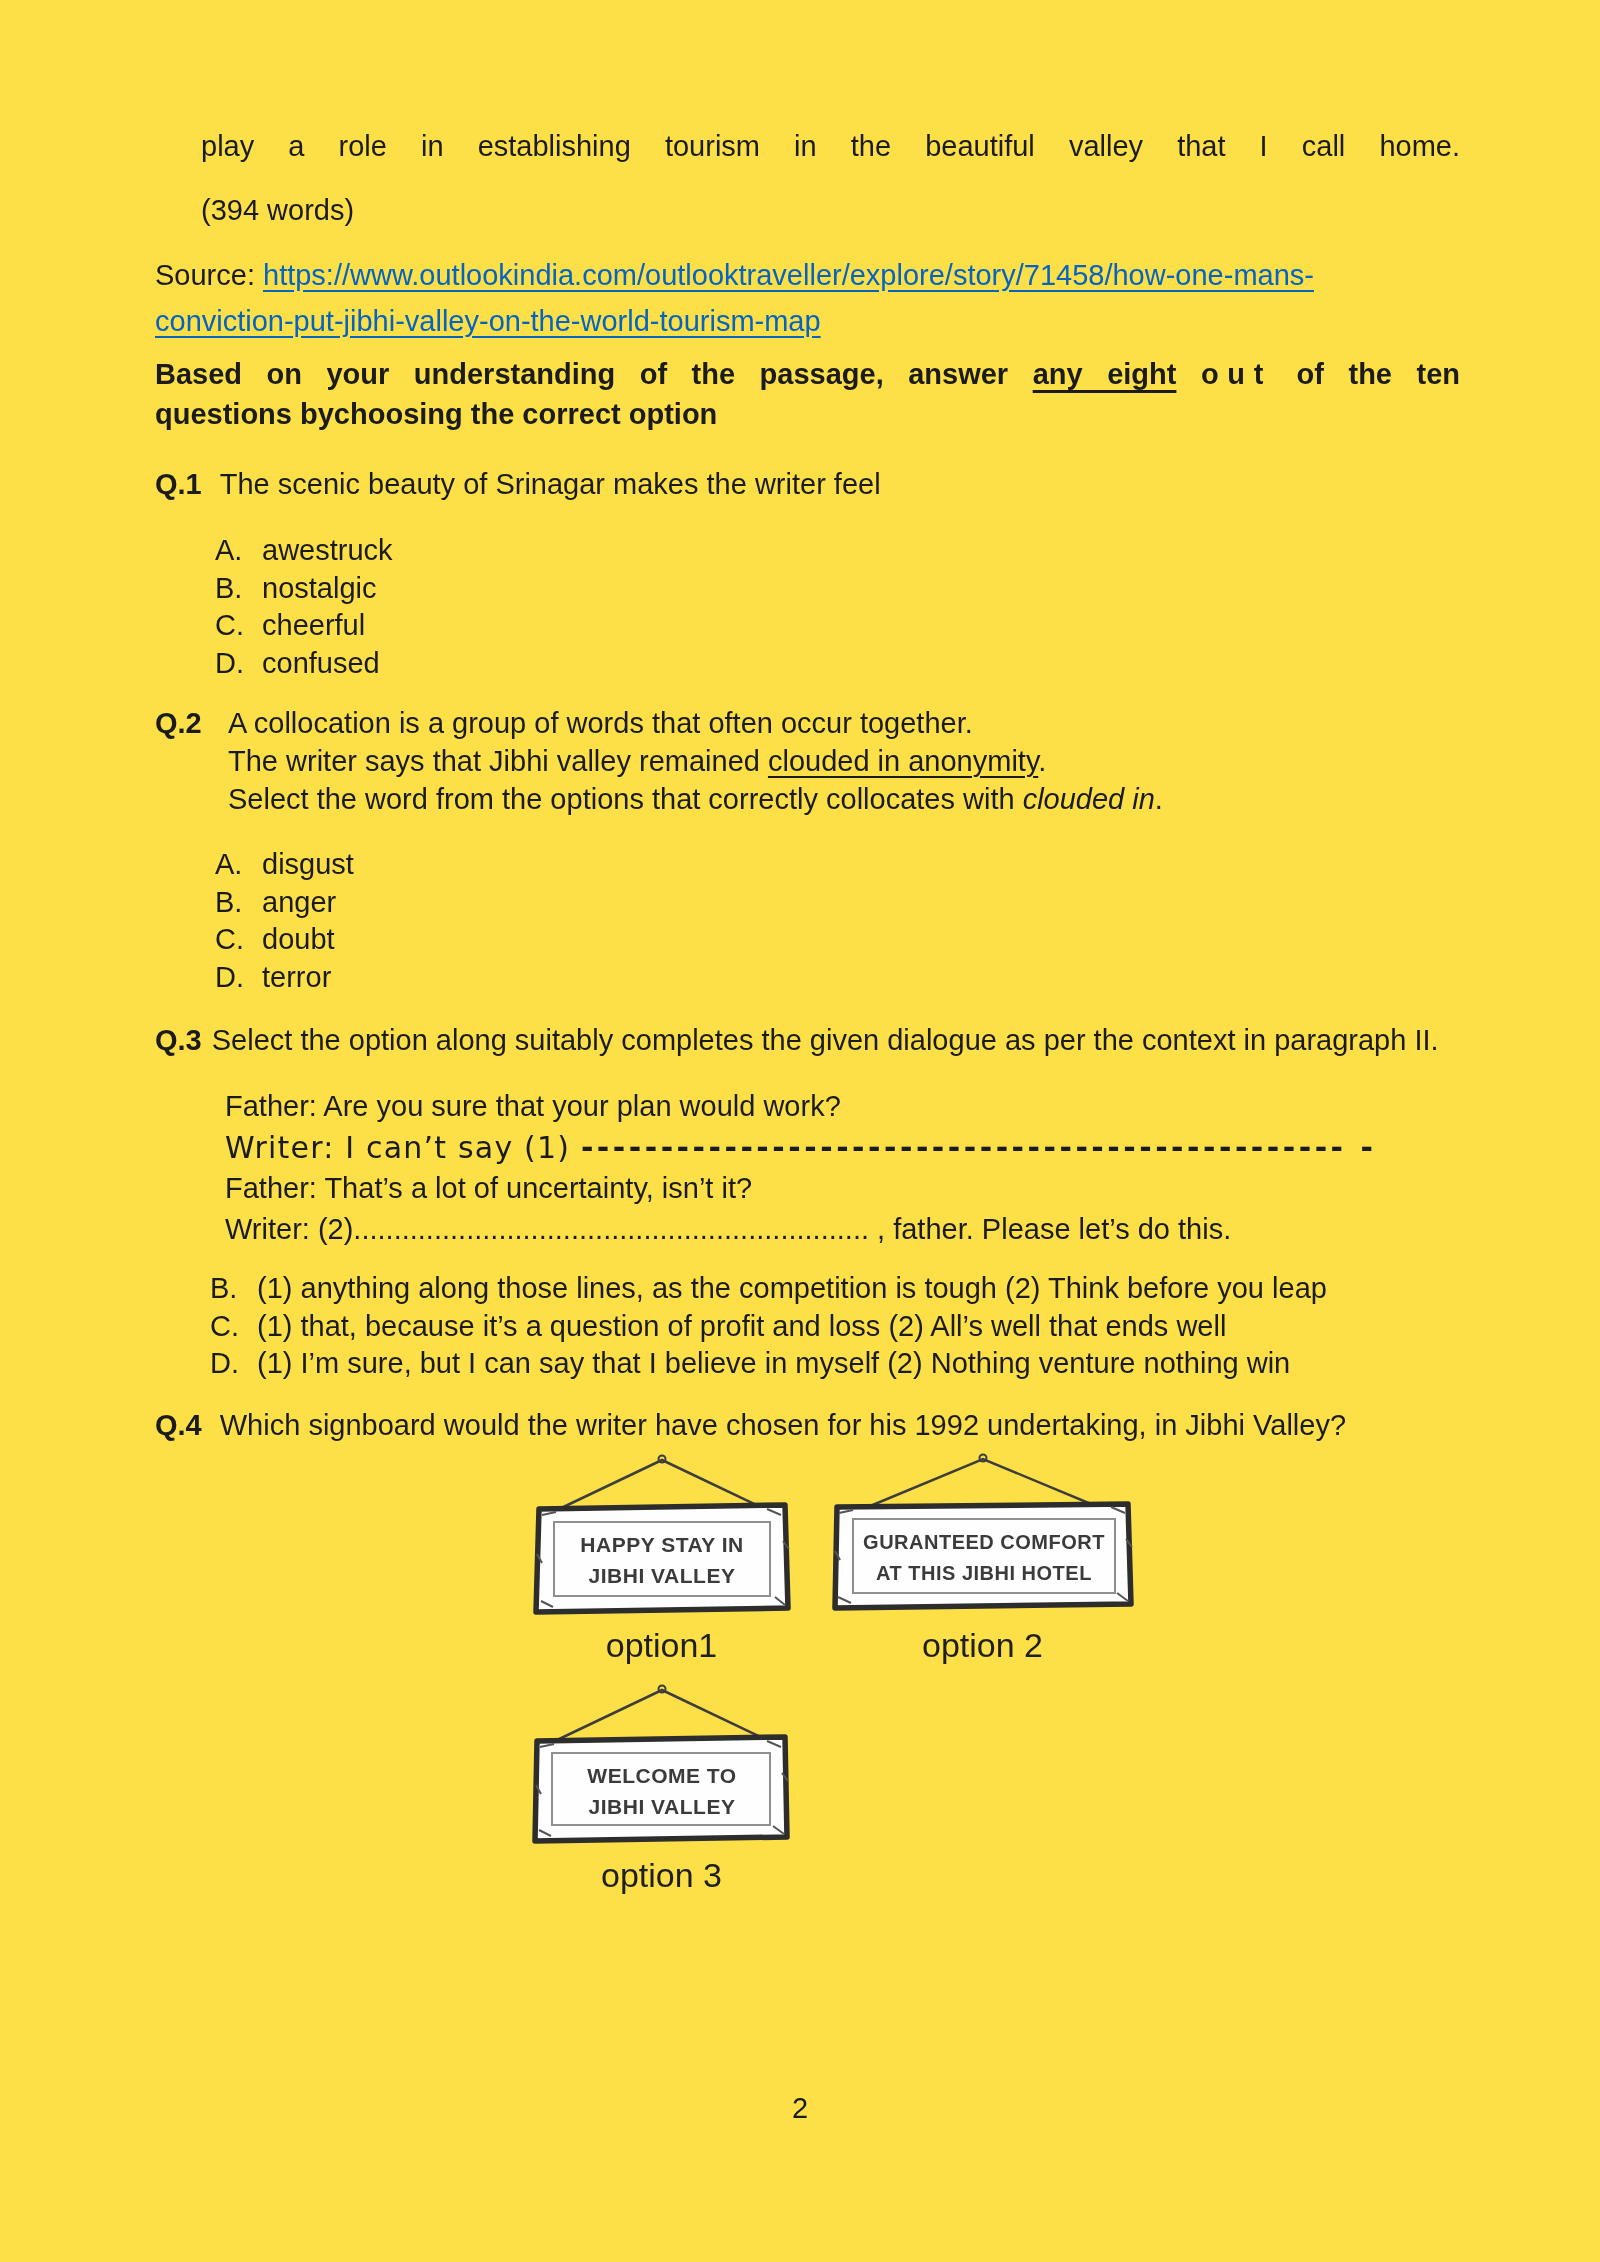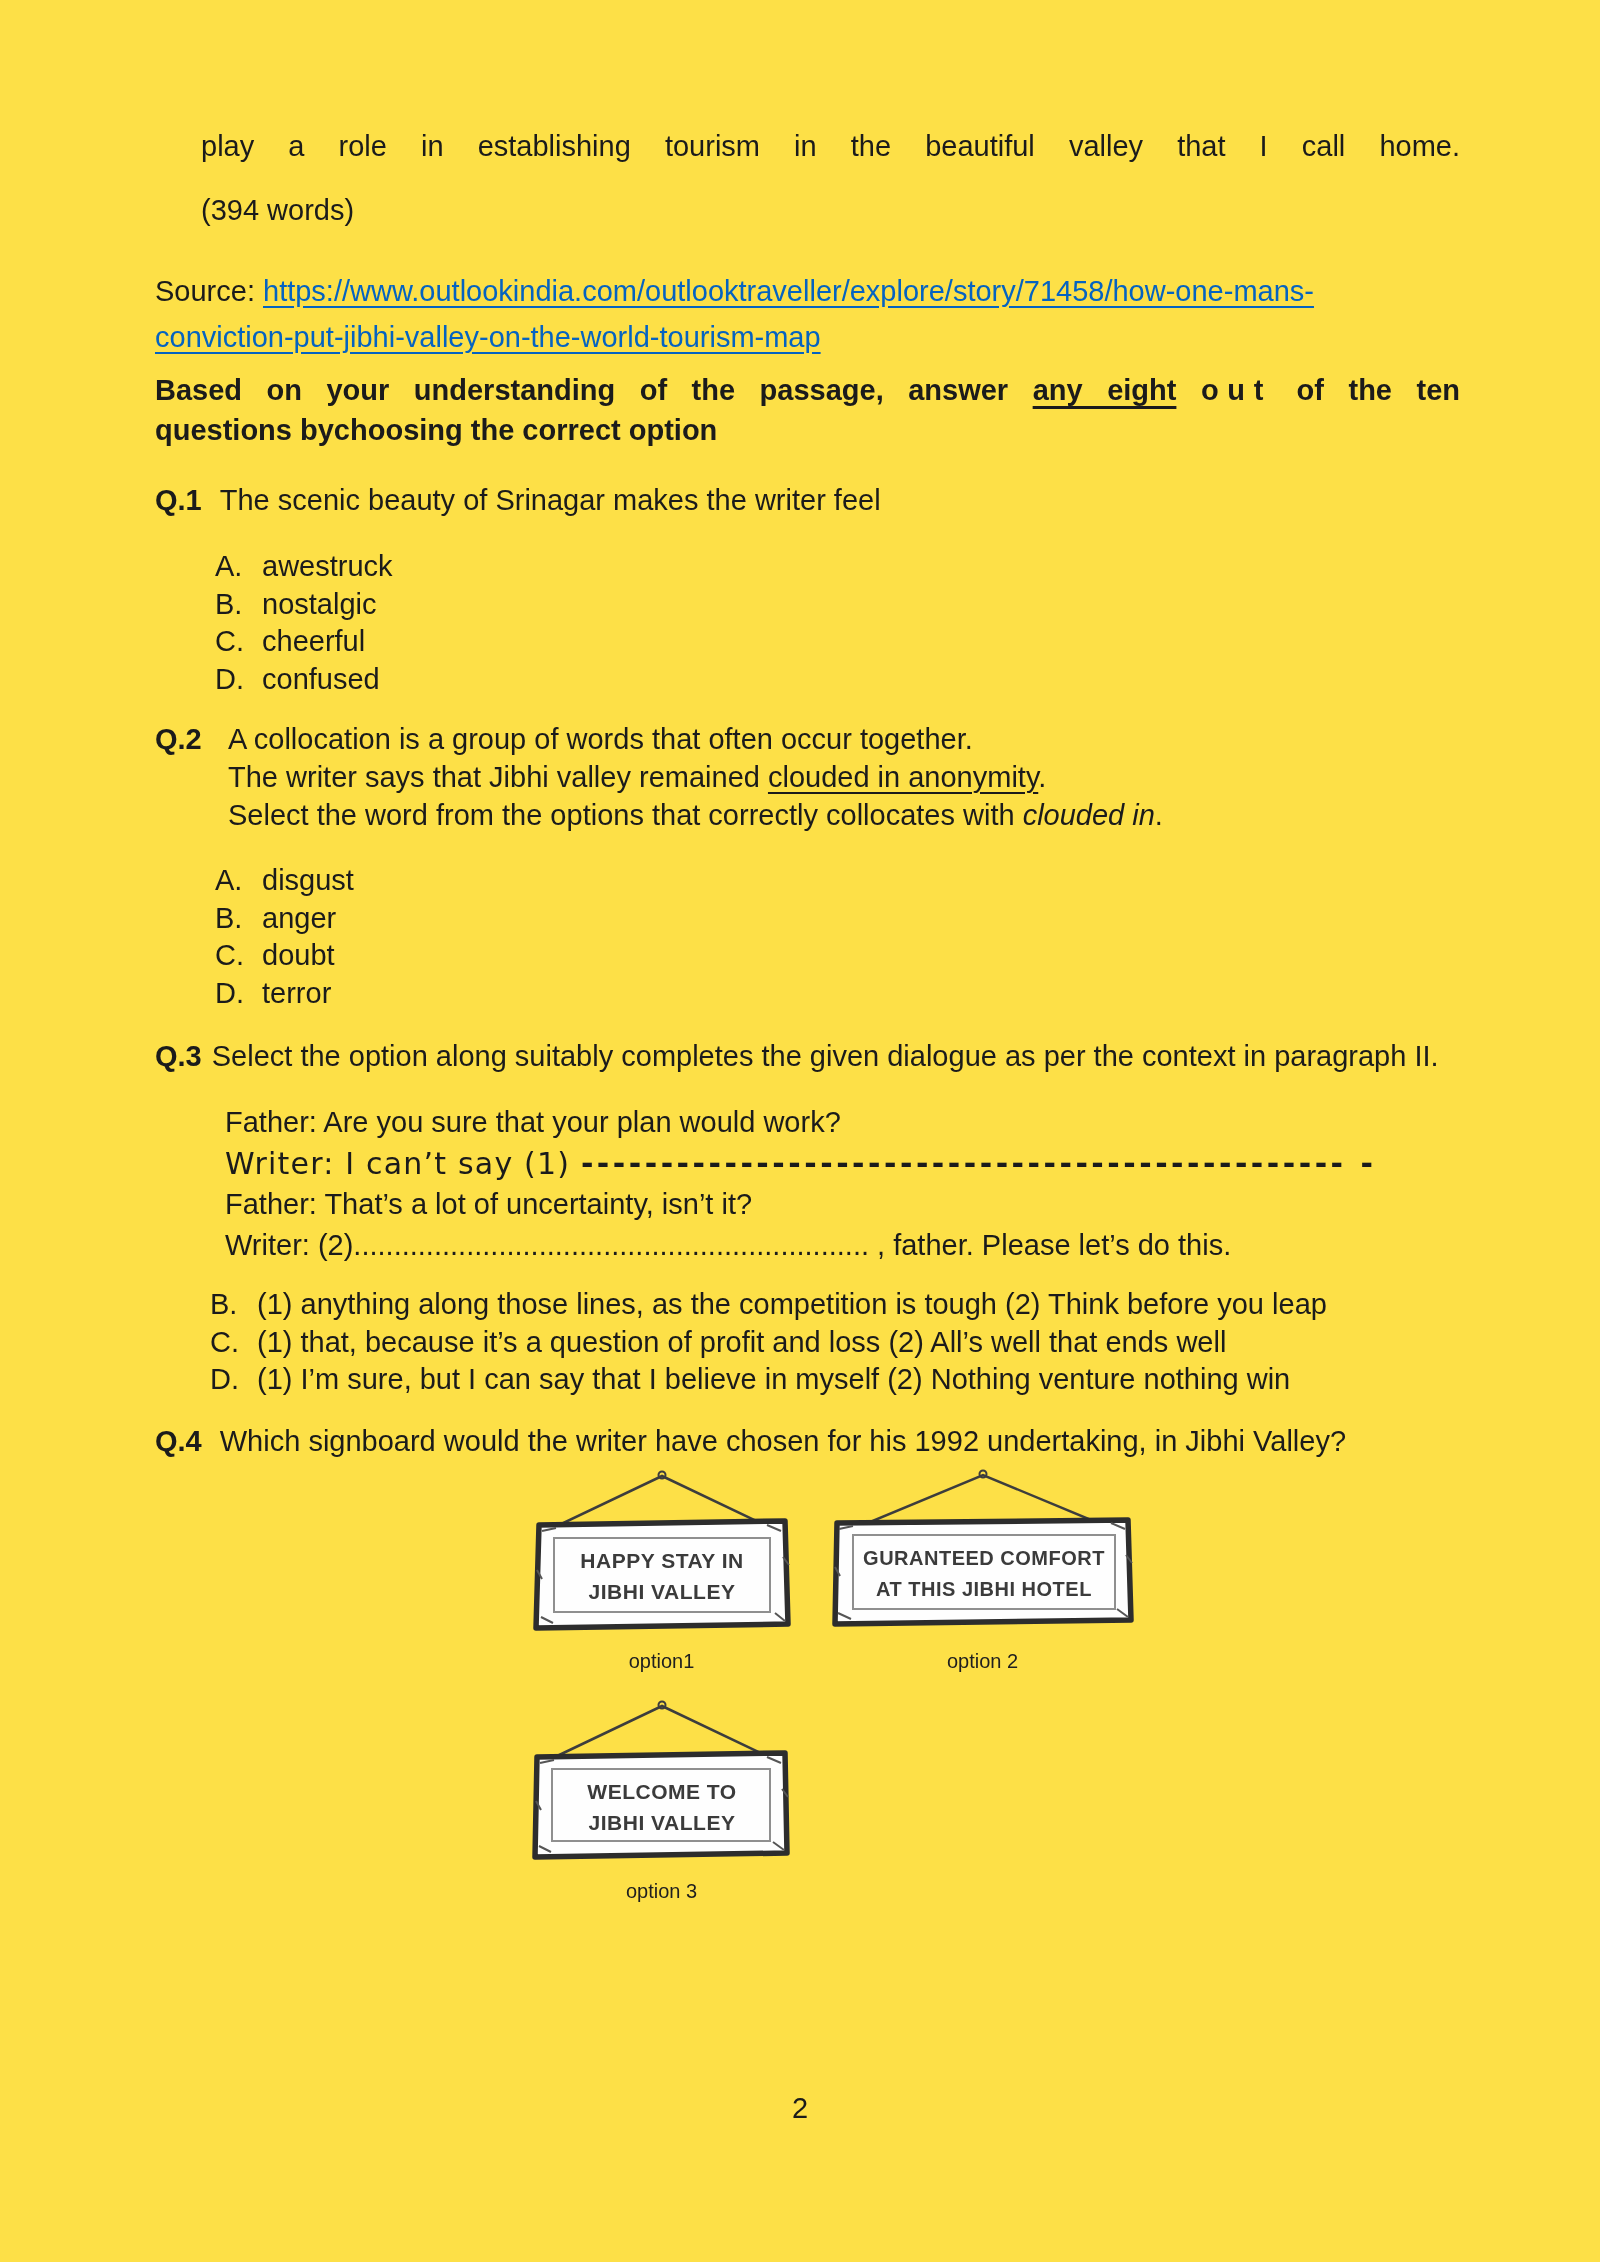--- a/index.html
+++ b/index.html
@@ -11,21 +11,21 @@
     font-family:"Liberation Sans","DejaVu Sans",sans-serif;
     color:#1b1b1b;
     overflow:hidden;
   }
   .content{padding:126px 140px 0 155px;font-size:29px;line-height:40px;}
 
   .para-first{margin-left:46px;}
   .justify-line{text-align:justify;text-align-last:justify;}
   .word-count{margin-top:24px;}
 
-  .source-block{margin-top:38px;line-height:46px;white-space:nowrap;}
+  .source-block{margin-top:22px;line-height:46px;white-space:nowrap;}
   .source-link{color:#0563c1;text-decoration:underline;text-underline-offset:5px;cursor:pointer;}
 
   .instruction{margin-top:10px;font-weight:bold;line-height:40px;}
   .u-heavy{text-decoration:underline;text-decoration-thickness:3px;text-underline-offset:6px;}
   .spaced{letter-spacing:0.30em;}
 
   .q-line{margin-top:0;}
   .q-label{font-weight:bold;}
   .q1-line{margin-top:30px;}
   .q-label-gap{display:inline-block;width:18px;}
@@ -49,21 +49,21 @@
     margin-top:4px;
     display:grid;
     grid-template-columns:auto auto;
     column-gap:28px;row-gap:34px;
     width:fit-content;
     margin-left:auto;margin-right:auto;
     transform:translateX(22px);
     gap:16px;
   }
   .sign-cell{display:flex;flex-direction:column;align-items:center;}
-  .sign-caption{margin-top:8px;font-size:20px;color:#1f1f1f;line-height:36px;}
+  .sign-caption{margin-top:8px;font-size:34px;color:#1f1f1f;line-height:36px;}
   .sign-svg{display:block;}
 
   .page-number{position:absolute;top:2092px;left:0;right:0;text-align:center;font-size:29px;}
 </style>
 </head>
 <body>
 
 <div class="page">
   <div class="content">
 

